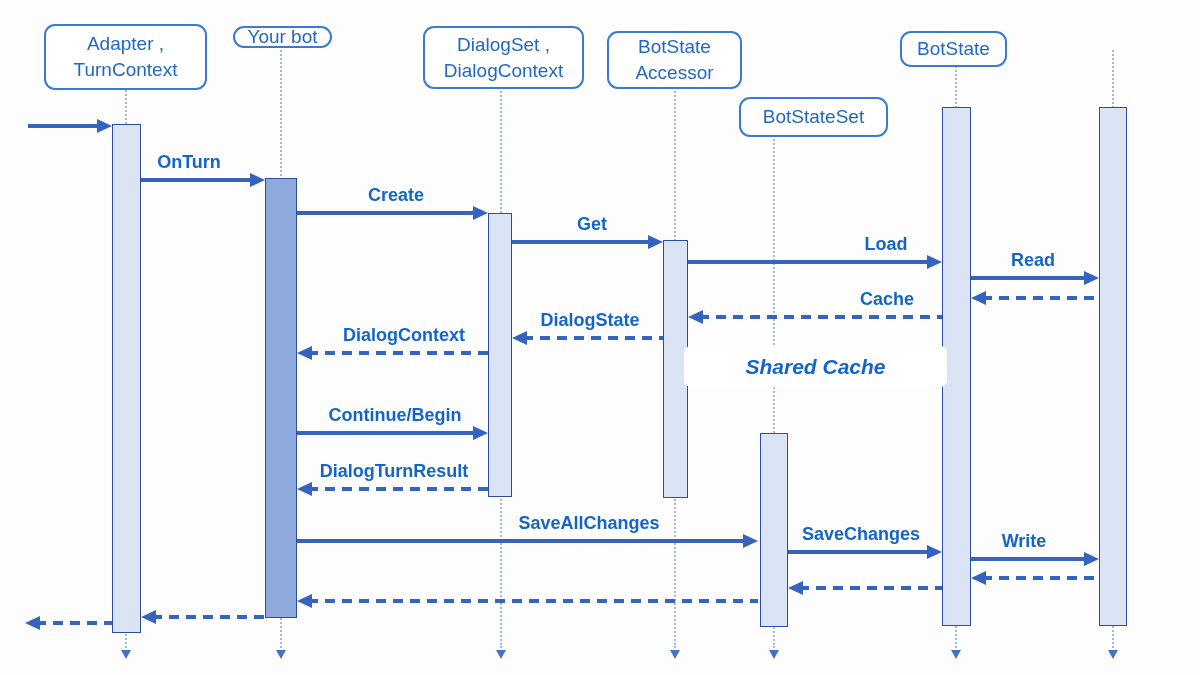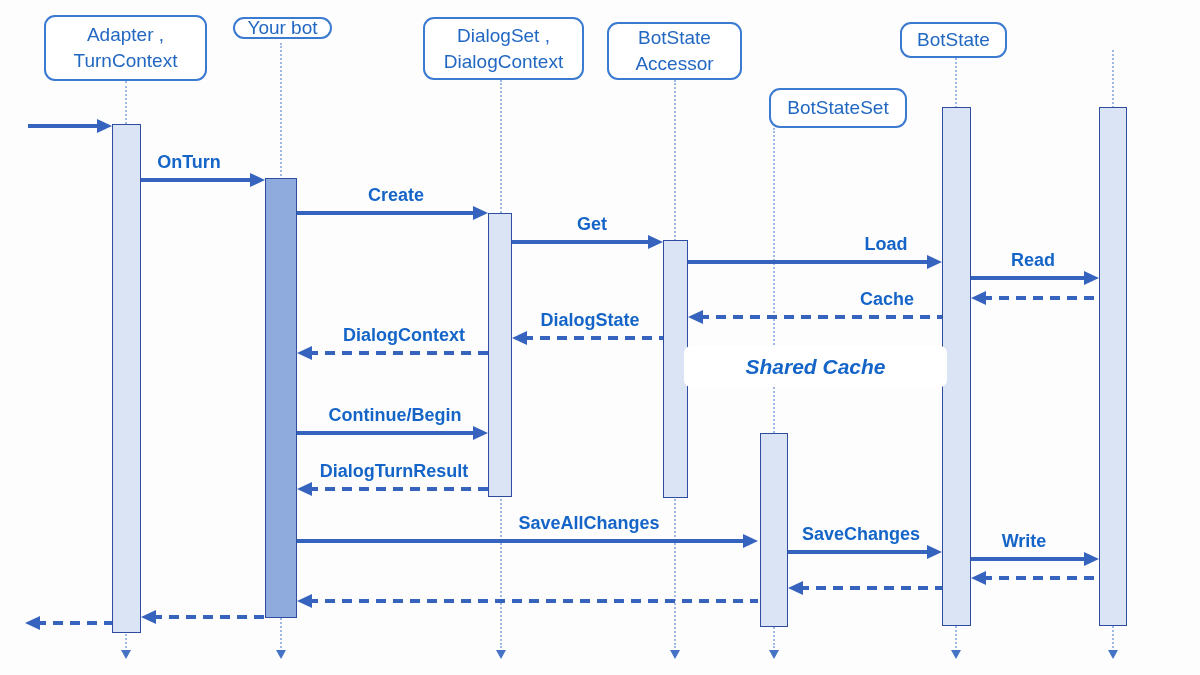--- a/index.html
+++ b/index.html
@@ -11,21 +11,21 @@
   #layer-lifelines{z-index:1;}
   #layer-bars{z-index:2;}
   #layer-note{z-index:3;}
   #layer-messages{z-index:4;}
   #layer-actors{z-index:5;}
 
   .actor-box{
     position:absolute;background:#ffffff;border:2px solid var(--header-border);
     border-radius:11px;display:flex;flex-direction:column;align-items:center;
     justify-content:center;color:var(--header-text);font-size:19px;line-height:1.35;
-    text-align:center;box-sizing:border-box;
+    text-align:center;box-sizing:border-box;margin-top:9px;
   }
   .lifeline{position:absolute;width:0;border-left:2px dotted var(--lifeline);}
   .lifeline-head{
     position:absolute;width:0;height:0;
     border-left:5px solid transparent;border-right:5px solid transparent;
     border-top:9px solid var(--lifeline-head);
   }
   .bar{
     position:absolute;background:var(--bar-fill);border:1.6px solid var(--bar-border);
     box-sizing:border-box;
@@ -193,20 +193,20 @@
         <span>Your bot</span>
       </div>
       <div class="actor-box" style="left: 423px; top: 17px; width: 161px; height: 63px;">
         <span>DialogSet ,</span>
         <span>DialogContext</span>
       </div>
       <div class="actor-box" style="left: 607px; top: 22px; width: 135px; height: 58px;">
         <span>BotState</span>
         <span>Accessor</span>
       </div>
-      <div class="actor-box" style="left: 769px; top: 88px; width: 138px; height: 40px;">
+      <div class="actor-box" style="left: 739px; top: 88px; width: 149px; height: 40px;">
         <span>BotStateSet</span>
       </div>
       <div class="actor-box" style="left: 900px; top: 22px; width: 107px; height: 36px;">
         <span>BotState</span>
       </div>
     </div>
 </div>
 
 </body></html>

